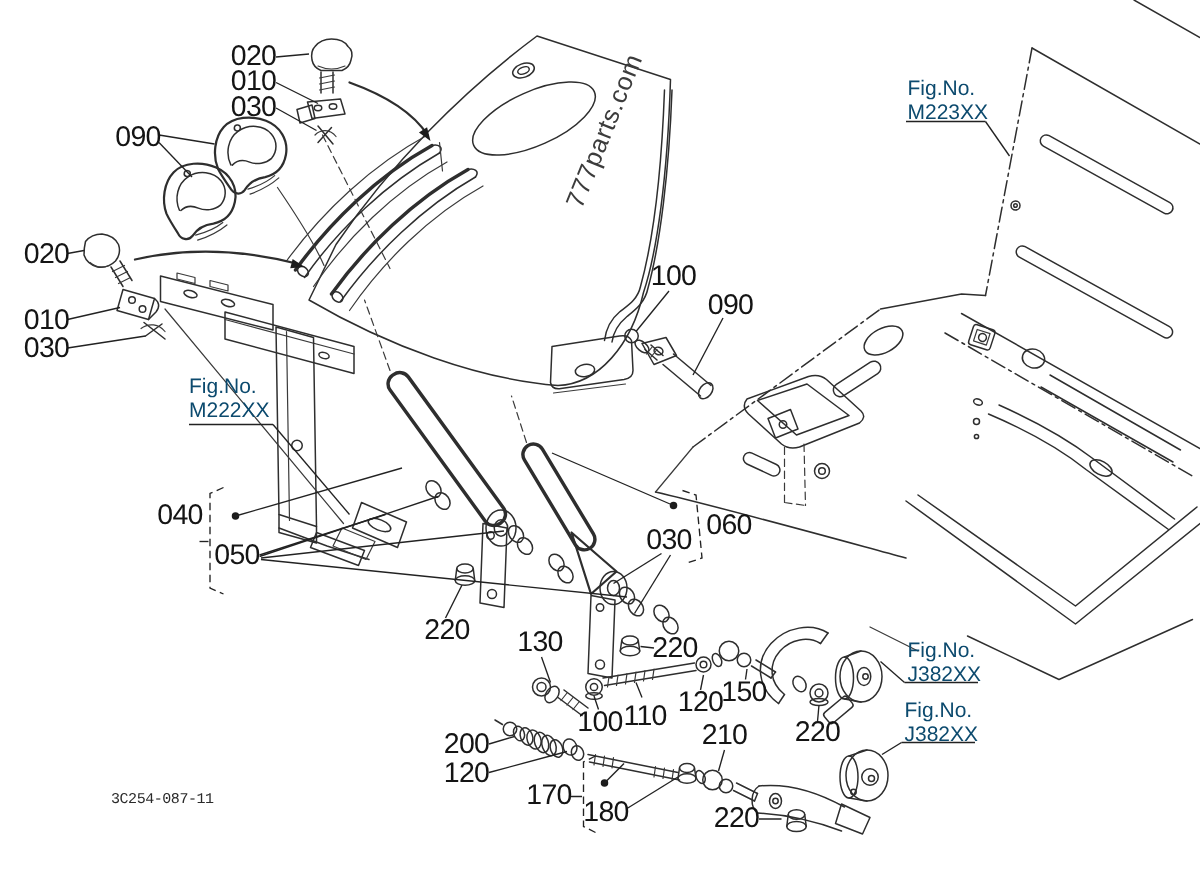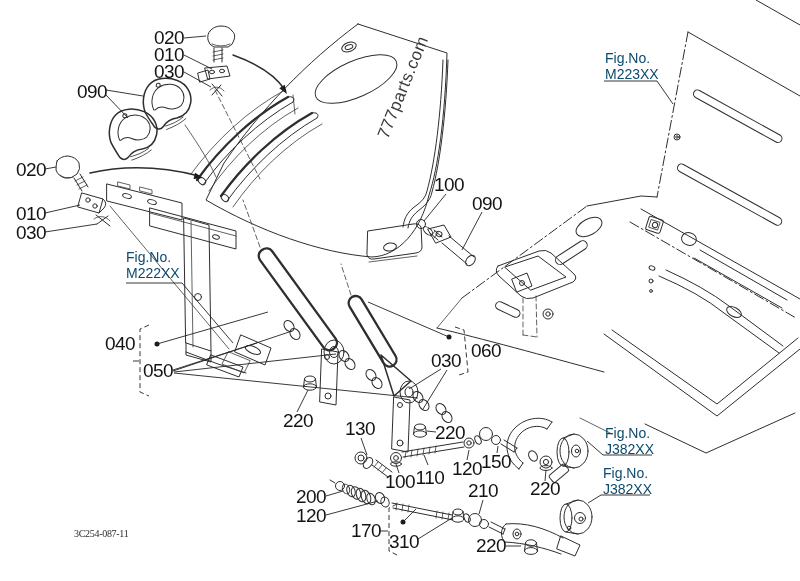--- a/index.html
+++ b/index.html
@@ -10,21 +10,21 @@
   svg .heavy{stroke-width:2.3;}
   svg .mid{stroke-width:1.5;}
   svg .thin{stroke-width:0.8;stroke:#3a3a3a;}
   svg .ldr{stroke-width:0.9;stroke:#222;}
   svg .dash{stroke-dasharray:5 3;}
   svg .dashdot{stroke-dasharray:10 3 2 3;}
   svg .fillb{fill:#1c1c1c;stroke:none;}
   .co{position:absolute;transform:translate(-50%,-50%);font-size:19px;letter-spacing:-0.5px;
       color:#141414;white-space:nowrap;}
   .fig{position:absolute;font-size:14px;line-height:1.12;color:#0c4a6e;white-space:nowrap;}
-  .code{position:absolute;font-family:Liberation Serif, serif;font-size:10px;
+  .code{position:absolute;font-family:Liberation Mono, monospace;font-size:10px;
         letter-spacing:-0.3px;color:#2a2a2a;}
   .wm{position:absolute;left:383px;top:128px;font-size:17px;color:#3c3c3c;
       transform:rotate(-68deg);transform-origin:0 50%;letter-spacing:0.5px;}
 </style>
 </head>
 <body>
 
 <div class="stage">
 
 <svg width="800" height="581" viewBox="0 0 800 581">
@@ -411,21 +411,21 @@
   <div class="co" style="left:450px;top:433px">220</div>
   <div class="co" style="left:400px;top:482px">100</div>
   <div class="co" style="left:430px;top:478px">110</div>
   <div class="co" style="left:467px;top:469px">120</div>
   <div class="co" style="left:496px;top:462px">150</div>
   <div class="co" style="left:545px;top:489px">220</div>
   <div class="co" style="left:483px;top:491px">210</div>
   <div class="co" style="left:311px;top:497px">200</div>
   <div class="co" style="left:311px;top:516px">120</div>
   <div class="co" style="left:366px;top:531px">170</div>
-  <div class="co" style="left:404px;top:542px">310</div>
+  <div class="co" style="left:404px;top:542px">180</div>
   <div class="co" style="left:491px;top:546px">220</div>
 
   <div class="fig" style="left:126px;top:250px">
     <div>Fig.No.</div>
     <div>M222XX</div>
   </div>
   <div class="fig" style="left:605px;top:51px">
     <div>Fig.No.</div>
     <div>M223XX</div>
   </div>

